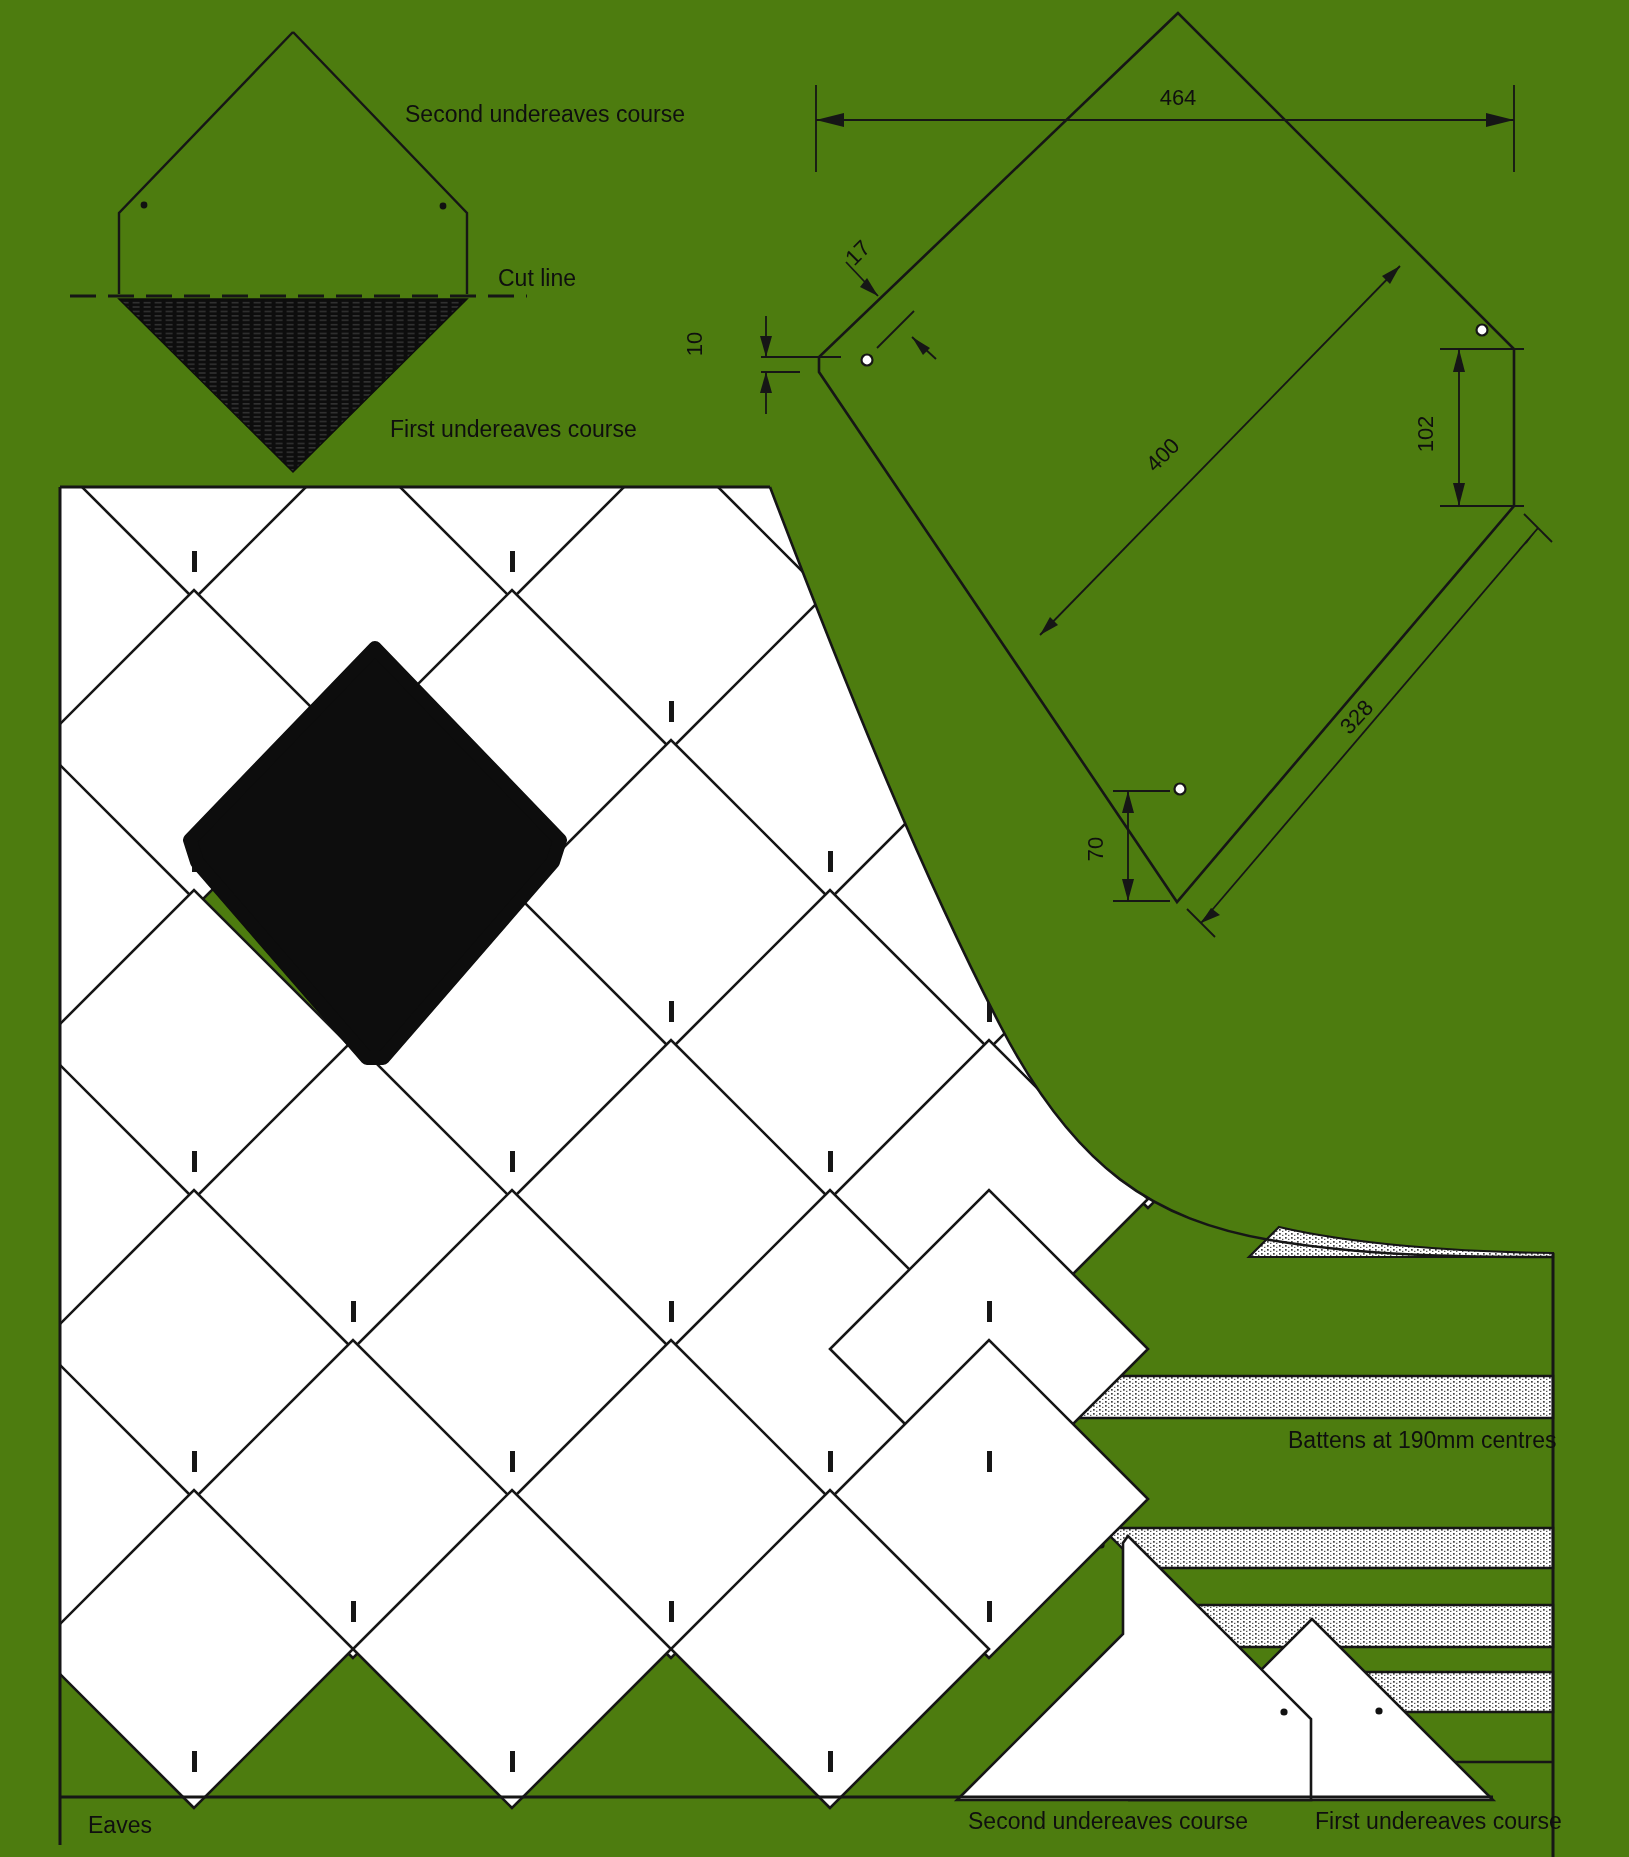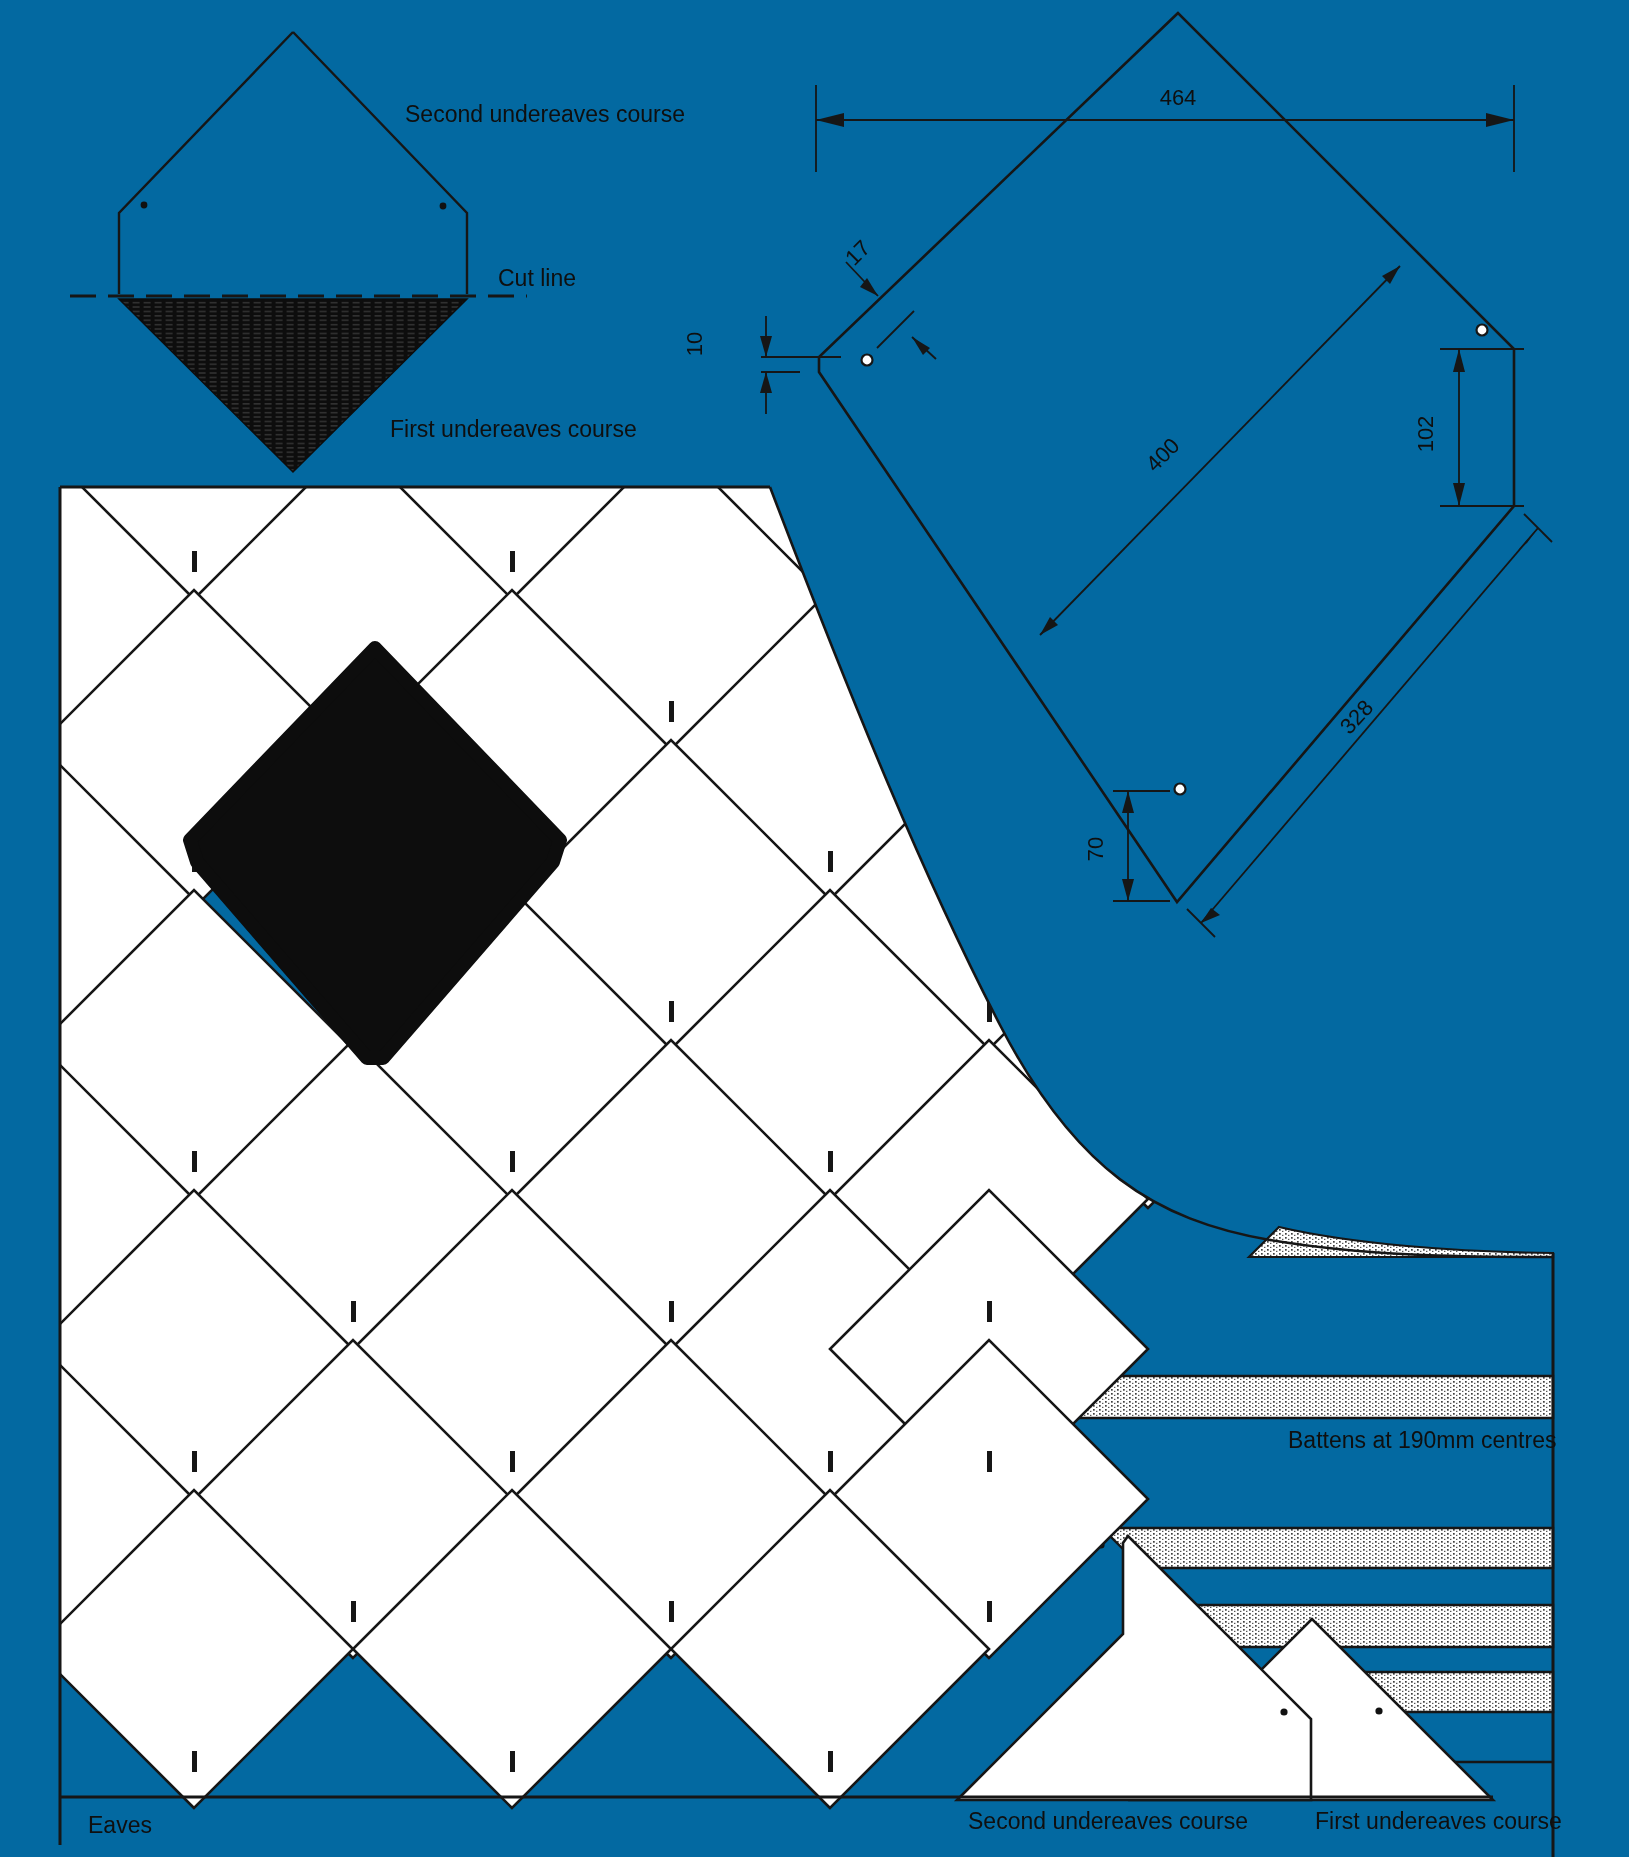--- a/index.html
+++ b/index.html
@@ -1,16 +1,16 @@
 <!DOCTYPE html>
 <html><head>
 <meta charset="utf-8">
 <style>
   html,body{margin:0;padding:0;background:#fff;}
-  #stage{position:relative;width:1629px;height:1857px;background:#0369a1;overflow:hidden;}
+  #stage{position:relative;width:1629px;height:1857px;background:#4d7c0f;overflow:hidden;}
   svg{display:block;}
   text{font-family:"Liberation Sans","DejaVu Sans",sans-serif;fill:#0f0f0f;}
   .lbl{font-size:23px;}
   .dim{font-size:22px;}
   .ln{stroke:#161616;fill:none;}
   .tile{fill:#ffffff;stroke:#161616;stroke-width:2.6;}
   .arr{fill:#161616;stroke:none;}
   .hole{fill:#ffffff;stroke:#161616;stroke-width:2.2;}
   .dot{fill:#111;stroke:none;}
 </style>

